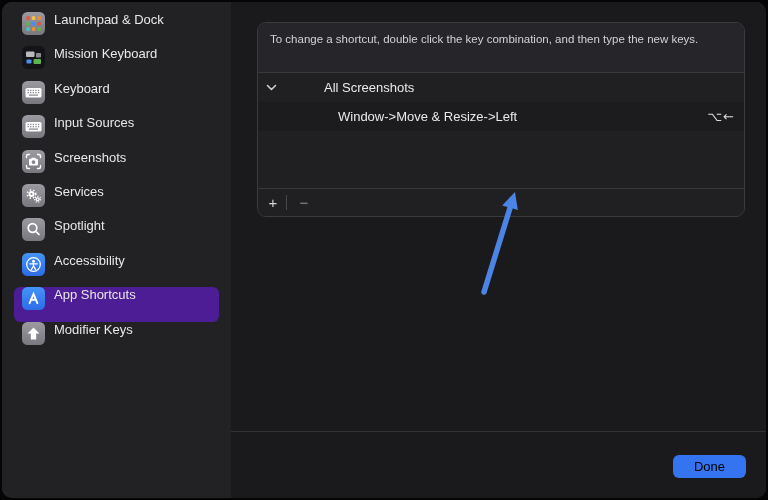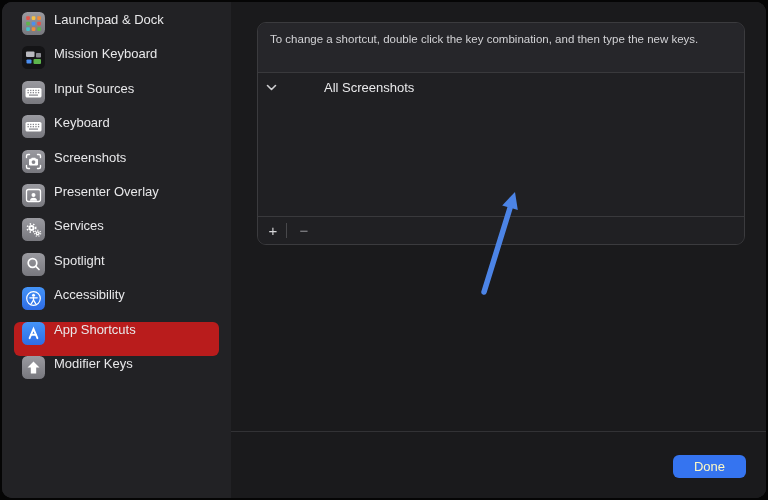--- a/index.html
+++ b/index.html
@@ -17,29 +17,29 @@
   
   .sidebar{
     width:229px;flex:0 0 229px;background:#222225;padding-top:10px;
     box-sizing:border-box;
   }
   .side-item{
     height:34.4px;margin:0 12px;border-radius:6px;
     display:flex;align-items:flex-start;padding-left:8px;box-sizing:border-box;
     color:#e8e8ea;font-size:13px;cursor:default;
   }
-  .side-item.selected{background:#b91c1c;}
+  .side-item.selected{background:#4c1d95;}
   .side-item .icon{
     width:23px;height:23px;flex:0 0 23px;margin-right:9px;display:block;
   }
   .side-item .lbl{white-space:nowrap;}
   
   .main{flex:1;position:relative;background:#1a1a1c;}
   .listbox{
-    position:absolute;left:26px;top:20px;width:488px;height:223px;
+    position:absolute;left:26px;top:20px;width:488px;height:195px;
     border:1px solid #3b3b3e;border-radius:9px;background:#202023;
     box-sizing:border-box;overflow:hidden;
   }
   .instruction{
     background:#26262a;color:#d2d2d5;font-size:11.5px;line-height:1.5;
     padding:8px 44px 8px 12px;border-bottom:1px solid #39393c;height:50px;
     box-sizing:border-box;
   }
   .row{
     height:29px;display:flex;align-items:center;font-size:13px;color:#e9e9eb;
@@ -69,21 +69,21 @@
     width:22px;text-align:center;font-size:15px;line-height:26px;cursor:default;
   }
   .pm-plus{color:#d6d6d8;margin-left:4px;}
   .pm-minus{color:#8e8e93;margin-left:6px;}
   .pm-divider{width:1px;height:15px;background:#48484b;margin-left:2px;}
   .footer-sep{
     position:absolute;left:0;right:0;top:429px;height:1px;background:#323235;
   }
   .done-btn{
     position:absolute;left:442px;top:453px;width:73px;height:23px;
-    background:#3574f0;border:none;border-radius:6px;color:#fef9c3;
+    background:#3574f0;border:none;border-radius:6px;color:#000000;
     font-size:13px;font-family:"Liberation Sans","DejaVu Sans",sans-serif;
     display:flex;align-items:center;justify-content:center;cursor:default;
   }
   .annot-arrow{position:absolute;left:240px;top:184px;z-index:5;}
 </style>
 </head>
 <body>
 
 <svg width="0" height="0" style="position:absolute" aria-hidden="true">
   <defs>
@@ -141,69 +141,60 @@
             <rect x="13.3" y="8.8" width="1.3" height="1.3"></rect>
             <rect x="15.9" y="8.8" width="1.3" height="1.3"></rect>
           <rect x="5.5" y="11" width="1.3" height="1.3"></rect>
             <rect x="8.1" y="11" width="1.3" height="1.3"></rect>
             <rect x="10.7" y="11" width="1.3" height="1.3"></rect>
             <rect x="13.3" y="11" width="1.3" height="1.3"></rect>
             <rect x="15.9" y="11" width="1.3" height="1.3"></rect>
           <rect x="7" y="13.5" width="9" height="1.2"></rect>
         </g>
       </svg>
-      <span class="lbl">Input Sources</span>
+      <span class="lbl">Keyboard</span>
     </div>
 
     <div class="side-item">
       <svg class="icon" viewBox="0 0 23 23">
         <rect width="23" height="23" rx="5.5" fill="url(#grayGrad)"></rect>
         <rect x="3.5" y="7" width="16" height="9.5" rx="1.6" fill="#fff"></rect>
         <g fill="#86868c">
           <rect x="5.5" y="8.8" width="1.3" height="1.3"></rect>
             <rect x="8.1" y="8.8" width="1.3" height="1.3"></rect>
             <rect x="10.7" y="8.8" width="1.3" height="1.3"></rect>
             <rect x="13.3" y="8.8" width="1.3" height="1.3"></rect>
             <rect x="15.9" y="8.8" width="1.3" height="1.3"></rect>
           <rect x="5.5" y="11" width="1.3" height="1.3"></rect>
             <rect x="8.1" y="11" width="1.3" height="1.3"></rect>
             <rect x="10.7" y="11" width="1.3" height="1.3"></rect>
             <rect x="13.3" y="11" width="1.3" height="1.3"></rect>
             <rect x="15.9" y="11" width="1.3" height="1.3"></rect>
           <rect x="7" y="13.5" width="9" height="1.2"></rect>
         </g>
       </svg>
-      <span class="lbl">Keyboard</span>
+      <span class="lbl">Input Sources</span>
     </div>
 
     <div class="side-item">
       <svg class="icon" viewBox="0 0 23 23">
         <rect width="23" height="23" rx="5.5" fill="url(#grayGrad)"></rect>
         <g stroke="#fff" stroke-width="1.4" fill="none" stroke-linecap="round">
           <path d="M7.5,4.5 H6 Q4.5,4.5 4.5,6 V7.5"></path>
           <path d="M15.5,4.5 H17 Q18.5,4.5 18.5,6 V7.5"></path>
           <path d="M7.5,18.5 H6 Q4.5,18.5 4.5,17 V15.5"></path>
           <path d="M15.5,18.5 H17 Q18.5,18.5 18.5,17 V15.5"></path>
         </g>
         <rect x="9.3" y="7.8" width="4.4" height="1.6" rx="0.5" fill="#fff"></rect>
         <rect x="7" y="8.8" width="9" height="6.6" rx="1.2" fill="#fff"></rect>
         <circle cx="11.5" cy="12.1" r="1.9" fill="#86868c"></circle>
       </svg>
       <span class="lbl">Screenshots</span>
     </div>
 
-    <div class="side-item">
-      <svg class="icon" viewBox="0 0 23 23">
-        <rect width="23" height="23" rx="5.5" fill="url(#grayGrad)"></rect>
-        <rect x="4.5" y="5.5" width="14" height="12" rx="2" fill="none" stroke="#fff" stroke-width="1.3"></rect>
-        <circle cx="11.5" cy="11" r="2" fill="#fff"></circle>
-        <path d="M8,16.8 Q8,13.7 11.5,13.7 Q15,13.7 15,16.8 Z" fill="#fff"></path>
-      </svg>
-      <span class="lbl">Presenter Overlay</span>
-    </div>
 
     <div class="side-item">
       <svg class="icon" viewBox="0 0 23 23">
         <rect width="23" height="23" rx="5.5" fill="url(#grayGrad)"></rect>
         <circle cx="9.5" cy="10" r="4.2" fill="none" stroke="#fff" stroke-width="1.6" stroke-dasharray="1.4 2.1"></circle>
         <circle cx="9.5" cy="10" r="3" fill="#fff"></circle>
         <circle cx="9.5" cy="10" r="1.1" fill="#86868c"></circle>
         <circle cx="15.6" cy="15.3" r="3" fill="none" stroke="#fff" stroke-width="1.3" stroke-dasharray="1.1 1.6"></circle>
         <circle cx="15.6" cy="15.3" r="2.1" fill="#fff"></circle>
         <circle cx="15.6" cy="15.3" r="0.8" fill="#86868c"></circle>
@@ -263,20 +254,25 @@
       <div class="instruction">To change a shortcut, double click the key combination, and then type the new keys.</div>
 
       <div class="row">
         <svg class="chev" width="11" height="7" viewBox="0 0 11 7">
           <polyline points="1.5,1.5 5.5,5.5 9.5,1.5" fill="none" stroke="#cfcfd2" stroke-width="1.6" stroke-linecap="round" stroke-linejoin="round"></polyline>
         </svg>
         <span class="group-label">All Screenshots</span>
       </div>
 
 
+      <div class="row dark">
+        <span class="row-label-2">Window-&gt;Move &amp; Resize-&gt;Left</span>
+        <span class="grow"></span>
+        <span class="shortcut">⌥←</span>
+      </div>
 
 
       <div class="listfooter">
         <span class="pm-btn pm-plus">+</span>
         <span class="pm-divider"></span>
         <span class="pm-btn pm-minus">−</span>
       </div>
     </div>
 
     <svg class="annot-arrow" width="64" height="116" viewBox="0 0 64 116">

